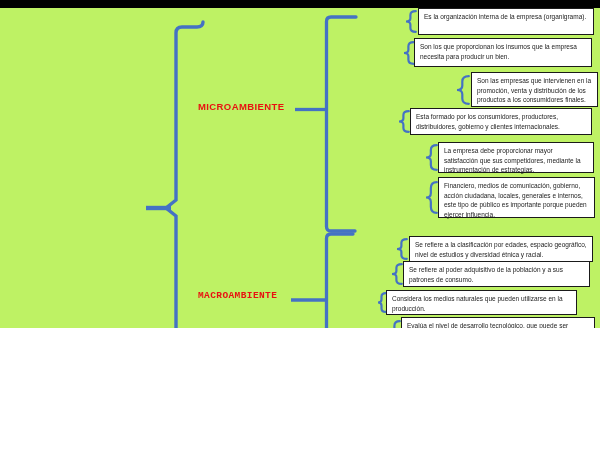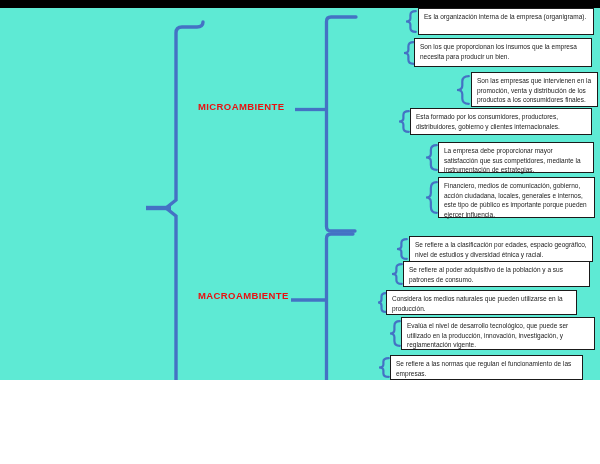--- a/index.html
+++ b/index.html
@@ -1,16 +1,16 @@
 <!DOCTYPE html>
 <html><head>
 <meta charset="utf-8">
 <style>
   html,body{margin:0;padding:0;}
-  #stage{position:relative;width:600px;height:380px;background:#5eead4;overflow:hidden;
+  #stage{position:relative;width:600px;height:328px;background:#bef264;overflow:hidden;
          font-family:"Liberation Sans", sans-serif;}
   .bar{position:absolute;left:0;width:600px;background:#000000;}
   .note{position:absolute;background:#ffffff;border:1.4px solid #1a1a1a;
         color:#222222;font-size:6.5px;line-height:9.6px;padding:3px 5px 2px 5px;
         box-sizing:border-box;letter-spacing:0px;}
   .cat{position:absolute;color:#e81111;font-weight:bold;font-size:9.5px;
        letter-spacing:0.4px;white-space:nowrap;}
   svg{position:absolute;overflow:visible;}
 </style>
 </head>
@@ -30,21 +30,21 @@
     <path d="M 66 5 L 41 5 Q 36.5 5 36.5 9.5 L 36.5 214.5 Q 36.5 219 41 219 L 65 219" fill="none" stroke="#4472c4" stroke-width="3.3" stroke-linecap="round"></path>
     <path d="M 5 97.5 L 35 97.5" fill="none" stroke="#4472c4" stroke-width="3.3"></path>
   </svg>
 
   <svg style="left:290px;top:229px;" width="70" height="198" viewBox="0 0 70 198">
     <path d="M 63 5 L 41 5 Q 36.5 5 36.5 9.5 L 36.5 188.5 Q 36.5 193 41 193 L 63 193" fill="none" stroke="#4472c4" stroke-width="3.3" stroke-linecap="round"></path>
     <path d="M 1 71 L 35 71" fill="none" stroke="#4472c4" stroke-width="3.3"></path>
   </svg>
 
   <div class="cat" style="left:198px;top:101px;">MICROAMBIENTE</div>
-  <div class="cat" style="left:198px;top:290px;">MACROAMBIENTE</div>
+  <div class="cat" style="left:198px;top:290px;font-family:Liberation Mono, monospace;">MACROAMBIENTE</div>
 
   <svg style="left:405px;top:10px;" width="12" height="23" viewBox="0 0 12 23">
       <path d="M 10.8 1.2 Q 5.4 1.2 5.4 5.06 L 5.4 8.28 Q 5.4 11.5 1 11.5 Q 5.4 11.5 5.4 14.72 L 5.4 17.94 Q 5.4 21.8 10.8 21.8" fill="none" stroke="#4472c4" stroke-width="2.2" stroke-linecap="round"></path>
     </svg>
   <svg style="left:403px;top:41px;" width="12" height="24" viewBox="0 0 12 24">
       <path d="M 10.8 1.2 Q 5.4 1.2 5.4 5.28 L 5.4 8.64 Q 5.4 12 1 12 Q 5.4 12 5.4 15.36 L 5.4 18.72 Q 5.4 22.8 10.8 22.8" fill="none" stroke="#4472c4" stroke-width="2.2" stroke-linecap="round"></path>
     </svg>
   <svg style="left:456px;top:75px;" width="14" height="30" viewBox="0 0 14 30">
       <path d="M 12.8 1.2 Q 6.3 1.2 6.3 6.6 L 6.3 10.799999999999999 Q 6.3 15 1 15 Q 6.3 15 6.3 19.2 L 6.3 23.400000000000002 Q 6.3 28.8 12.8 28.8" fill="none" stroke="#4472c4" stroke-width="2.2" stroke-linecap="round"></path>
     </svg>

